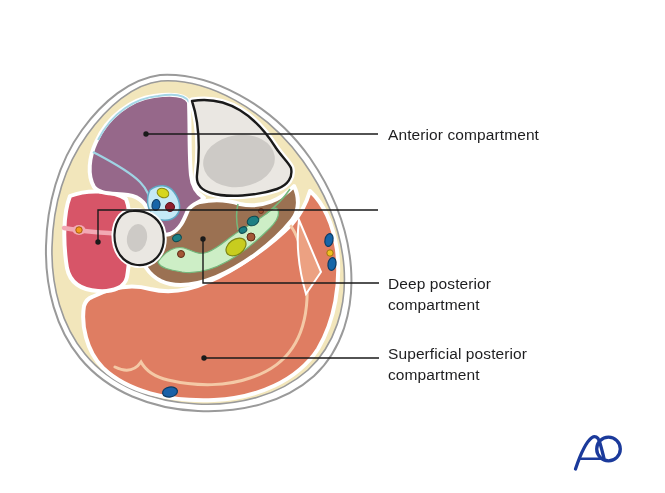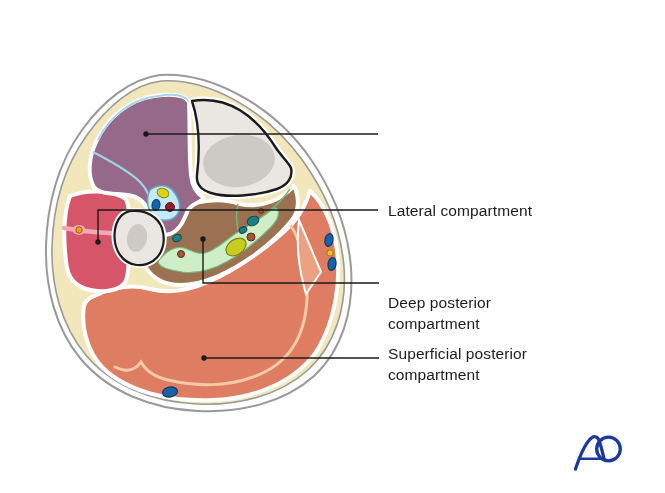--- a/index.html
+++ b/index.html
@@ -24,21 +24,21 @@
     position: absolute;
     left: 388px;
     font-size: 15.5px;
     line-height: 21px;
     color: #1d1d1f;
     white-space: pre-line;
     letter-spacing: 0.1px;
   }
   .label-1 { top: 124px; }
   .label-2 { top: 200px; }
-  .label-3 { top: 292px; }
+  .label-3 { top: 273px; }
   .label-4 { top: 343px; }
   .logo-wrap {
     position: absolute;
     left: 570px;
     top: 430px;
     width: 60px;
     height: 46px;
   }
   .sr-only {
     position: absolute;
@@ -124,21 +124,21 @@
       <line x1="204" y1="358" x2="379" y2="358"></line>
     </g>
     <g fill="#1a1a1a">
       <circle cx="146" cy="134" r="2.7"></circle>
       <circle cx="98" cy="242" r="2.7"></circle>
       <circle cx="203" cy="239" r="2.7"></circle>
       <circle cx="204" cy="358" r="2.7"></circle>
     </g>
   </svg>
 
-  <div class="label label-2">Lateral compartment</div>
+  <div class="label label-1">Anterior compartment</div>
   <div class="label label-3">Deep posterior
 compartment</div>
   <div class="label label-4">Superficial posterior
 compartment</div>
 
   <div class="logo-wrap">
     <span class="sr-only">AO</span>
     <svg width="60" height="46" viewBox="570 430 60 46">
       <g fill="none" stroke="#1b3a9b" stroke-width="3.3" stroke-linecap="round">
         <path d="M 575.5 469 C 580.5 454 586.5 441.5 592 437.5 C 595 435.5 597.8 437 599.3 441 C 601 446 602.5 452.5 604 458.5"></path>

